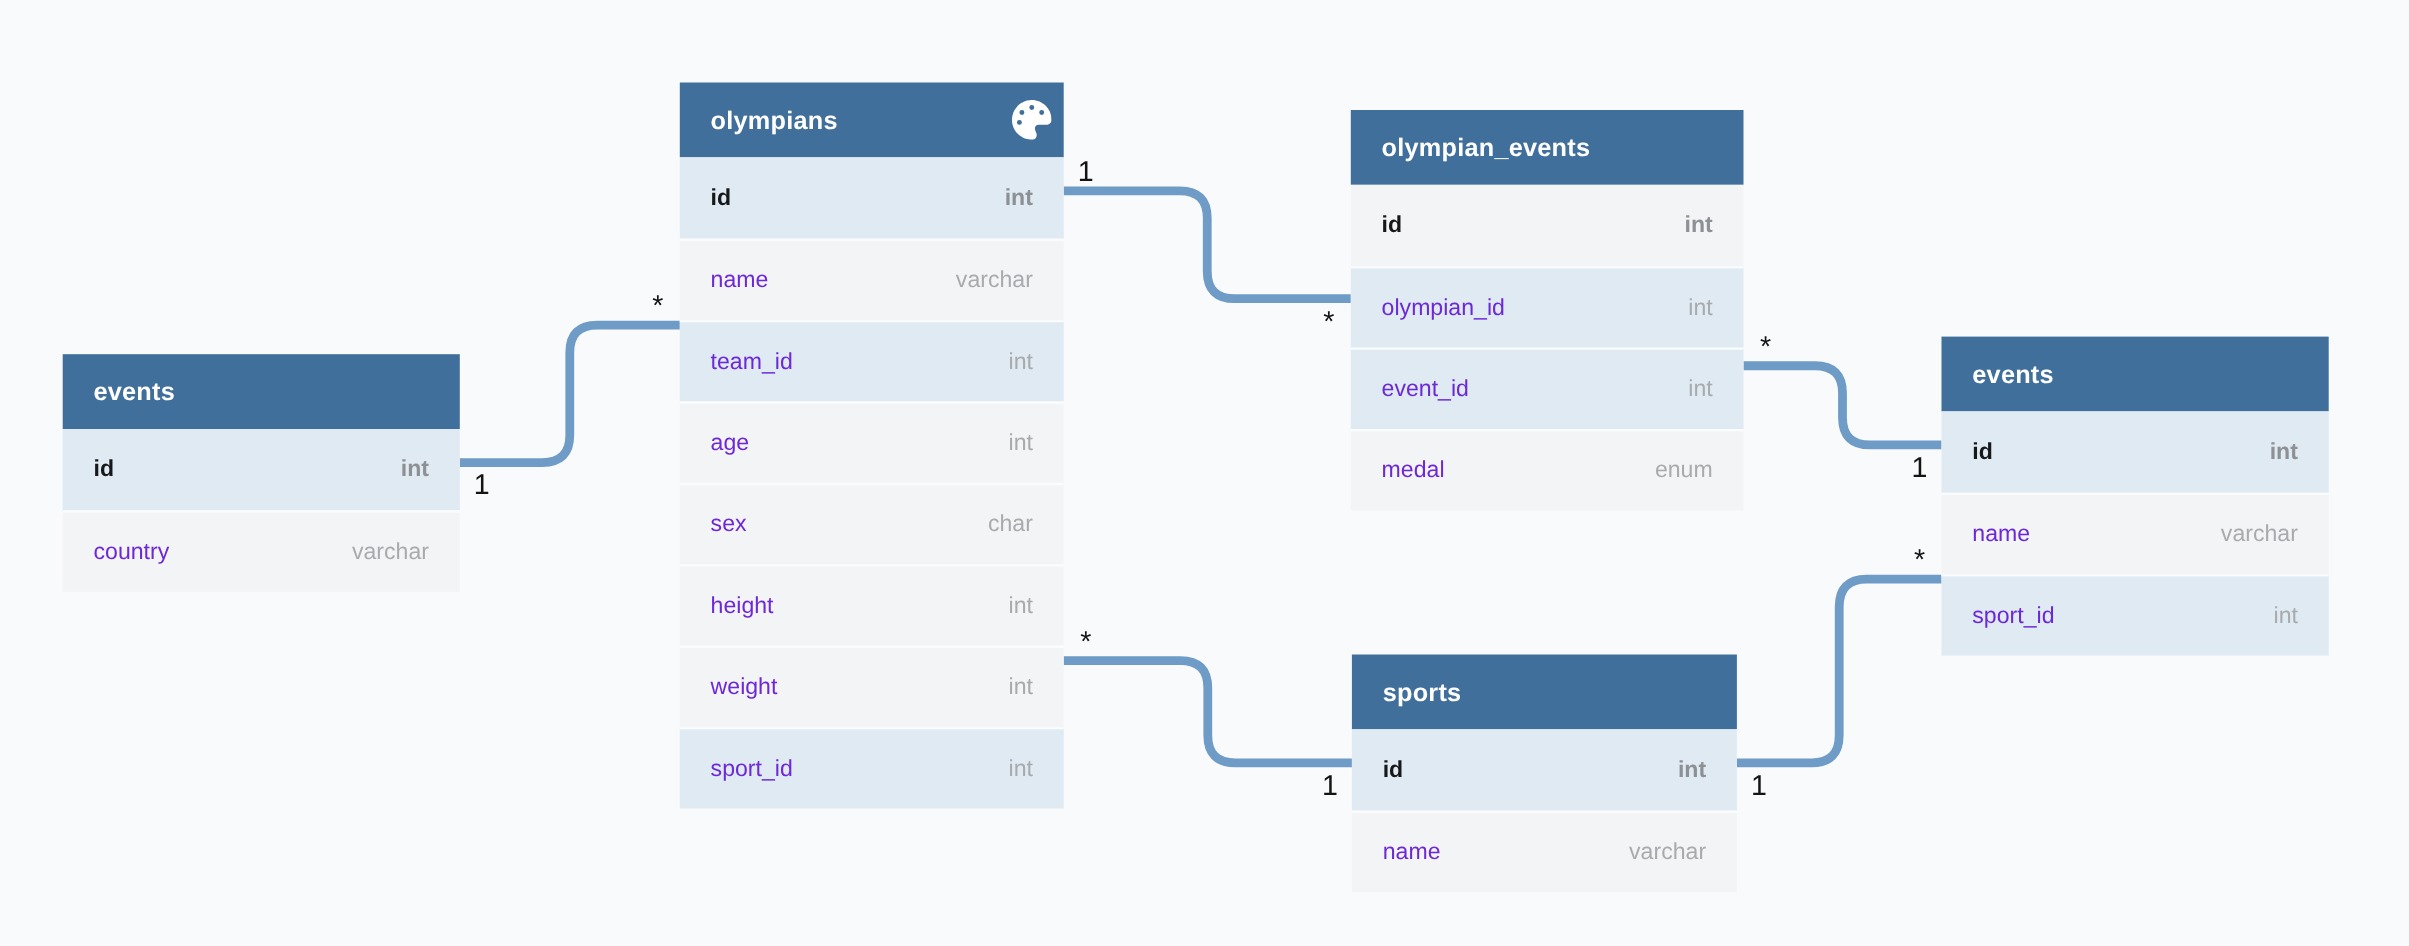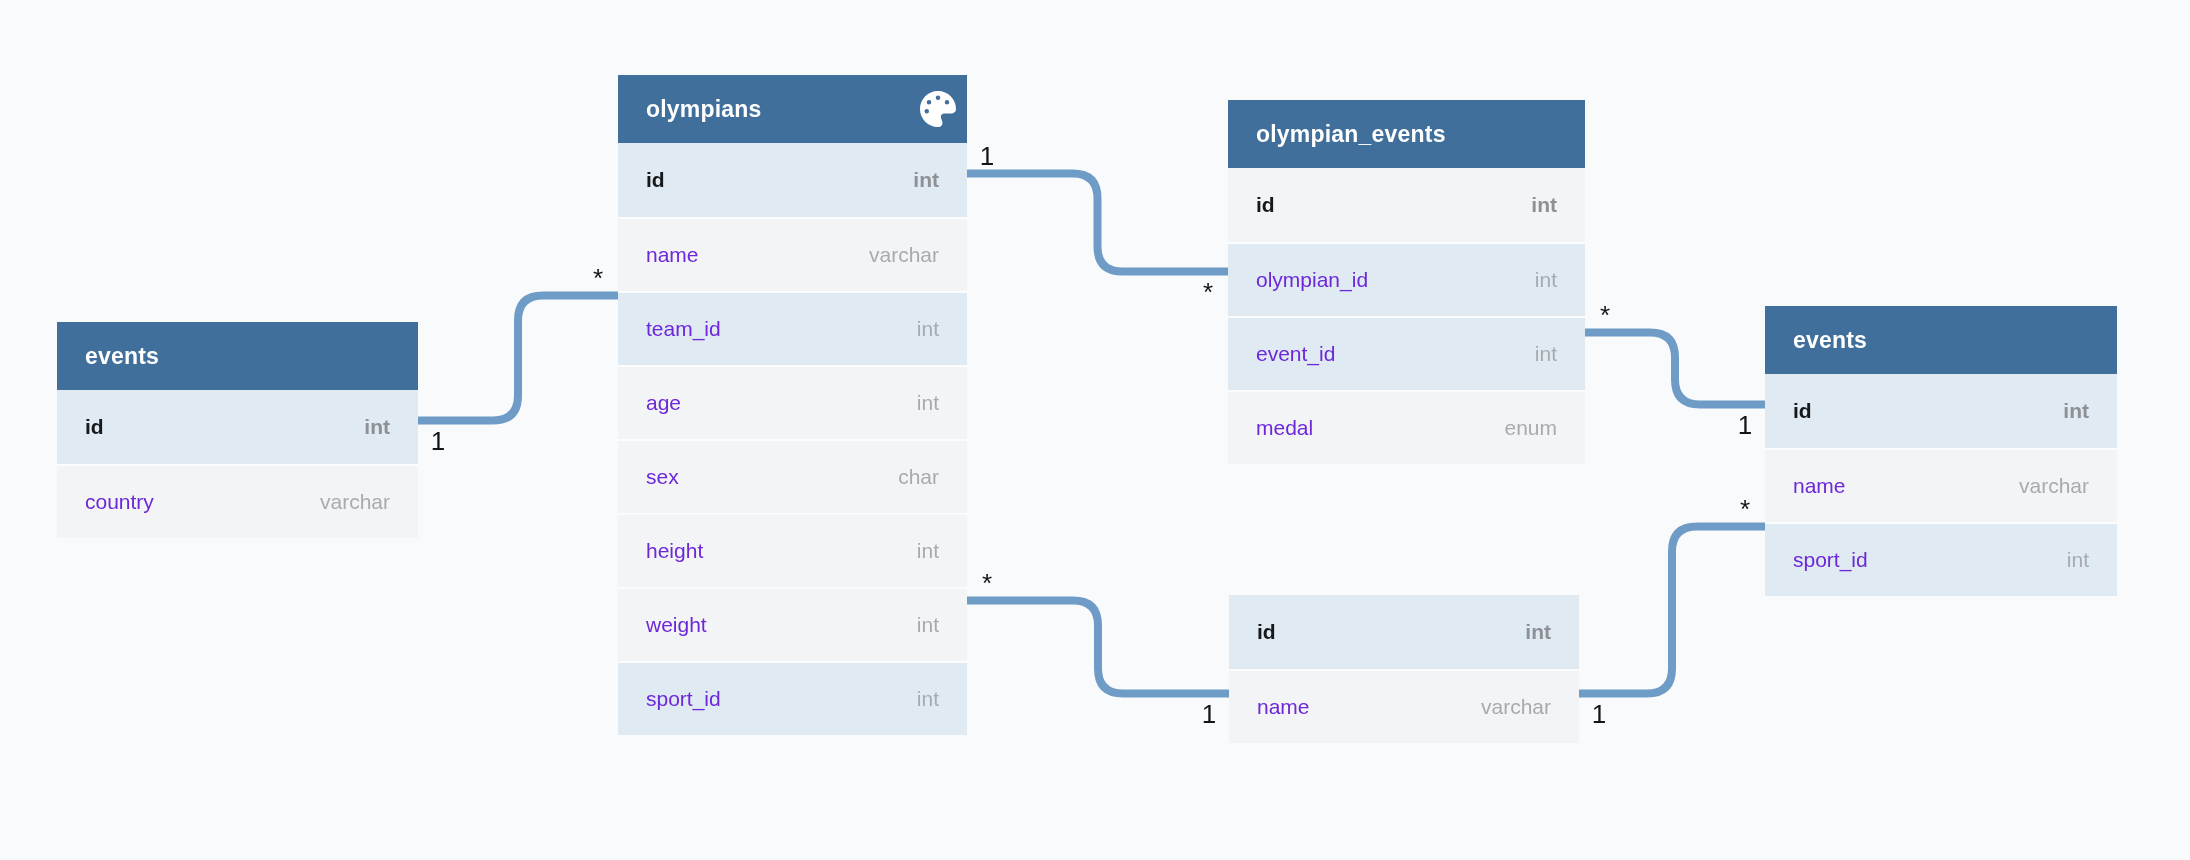--- a/index.html
+++ b/index.html
@@ -175,20 +175,23 @@
         <div class="erd-row" style="background: rgb(243, 244, 245);">
           <span class="col-name">name</span>
           <span class="col-type">varchar</span>
         </div>
         <div class="erd-row" style="background: rgb(223, 234, 242);">
           <span class="col-name">sport_id</span>
           <span class="col-type">int</span>
         </div>
       </div>
       <div class="erd-table" style="left: 1229px; top: 595px; width: 350px;">
+        <div class="erd-table-header" style="background: rgb(64, 111, 155); color: rgb(255, 255, 255);">
+          <span>sports</span>
+        </div>
         <div class="erd-row pk" style="background: rgb(223, 234, 242);">
           <span class="col-name">id</span>
           <span class="col-type">int</span>
         </div>
         <div class="erd-row" style="background: rgb(243, 244, 245);">
           <span class="col-name">name</span>
           <span class="col-type">varchar</span>
         </div>
       </div>
     </div>

